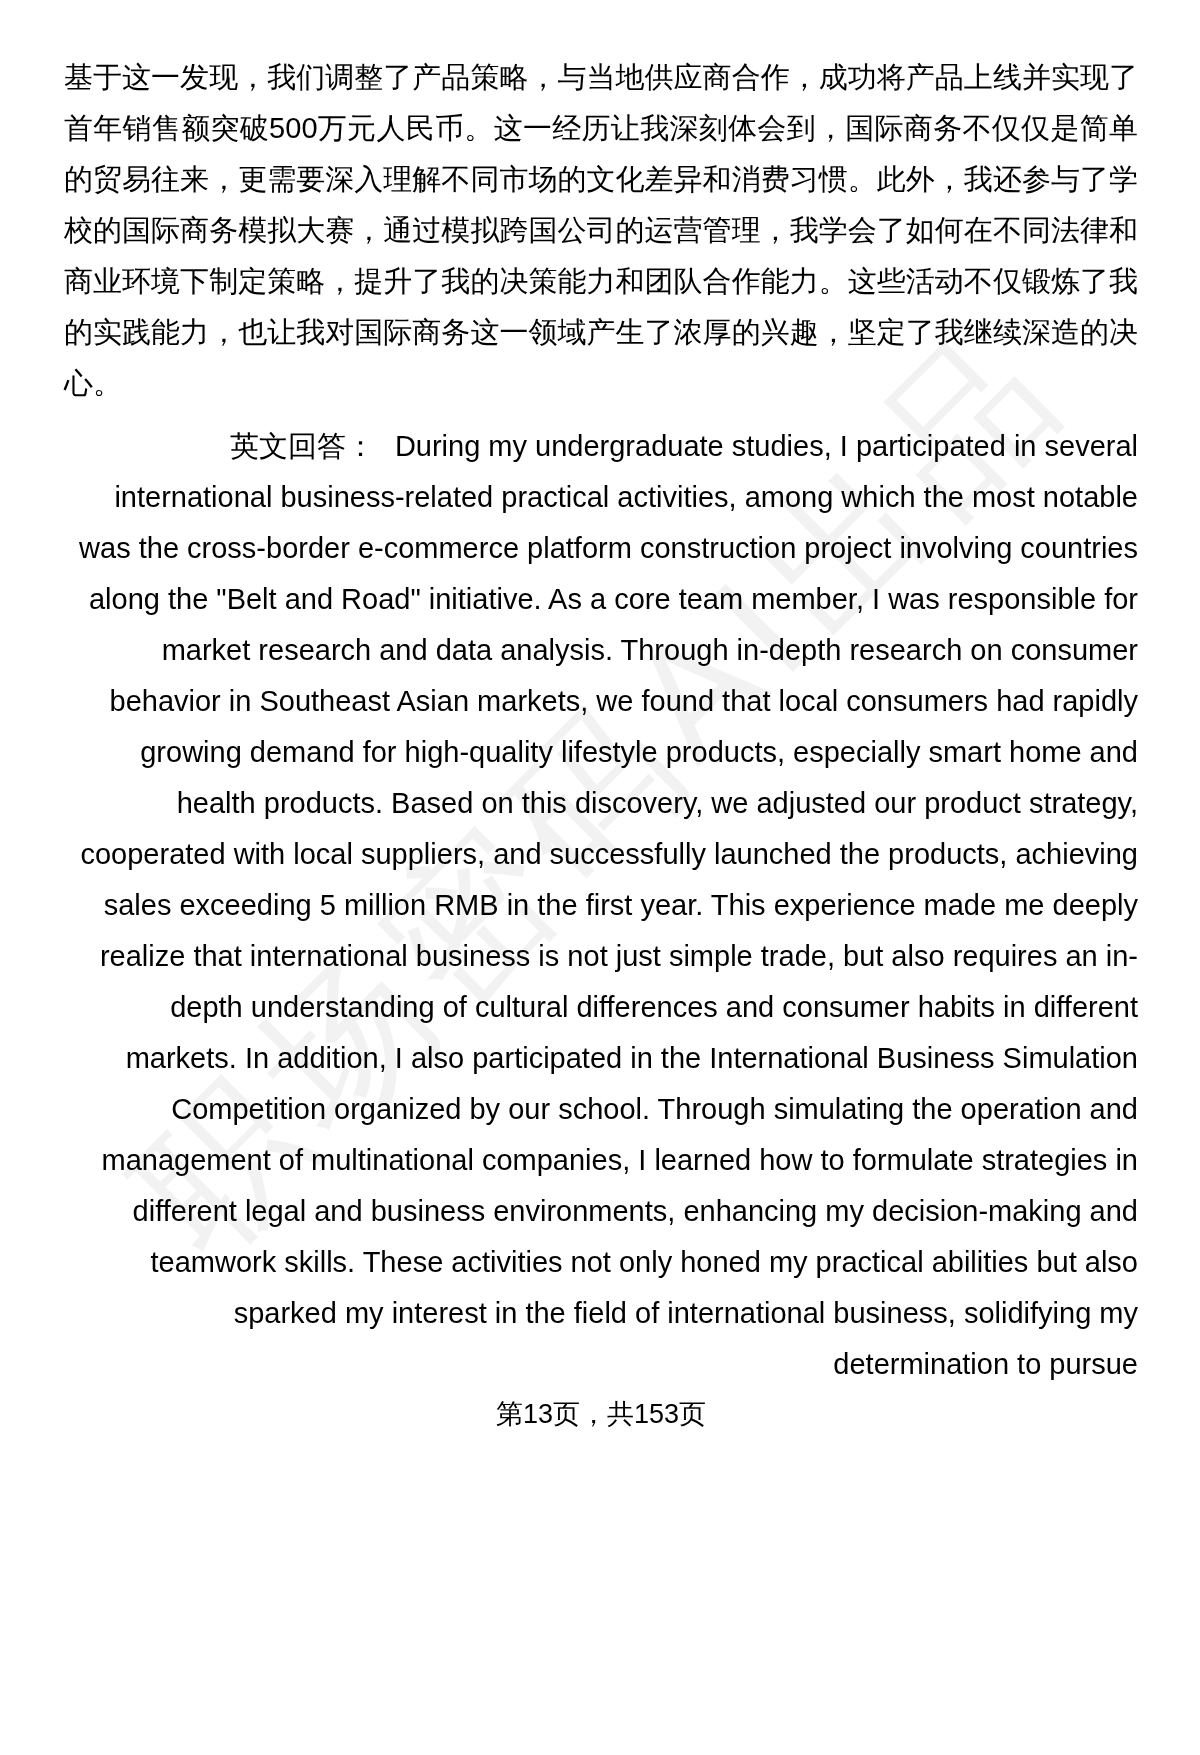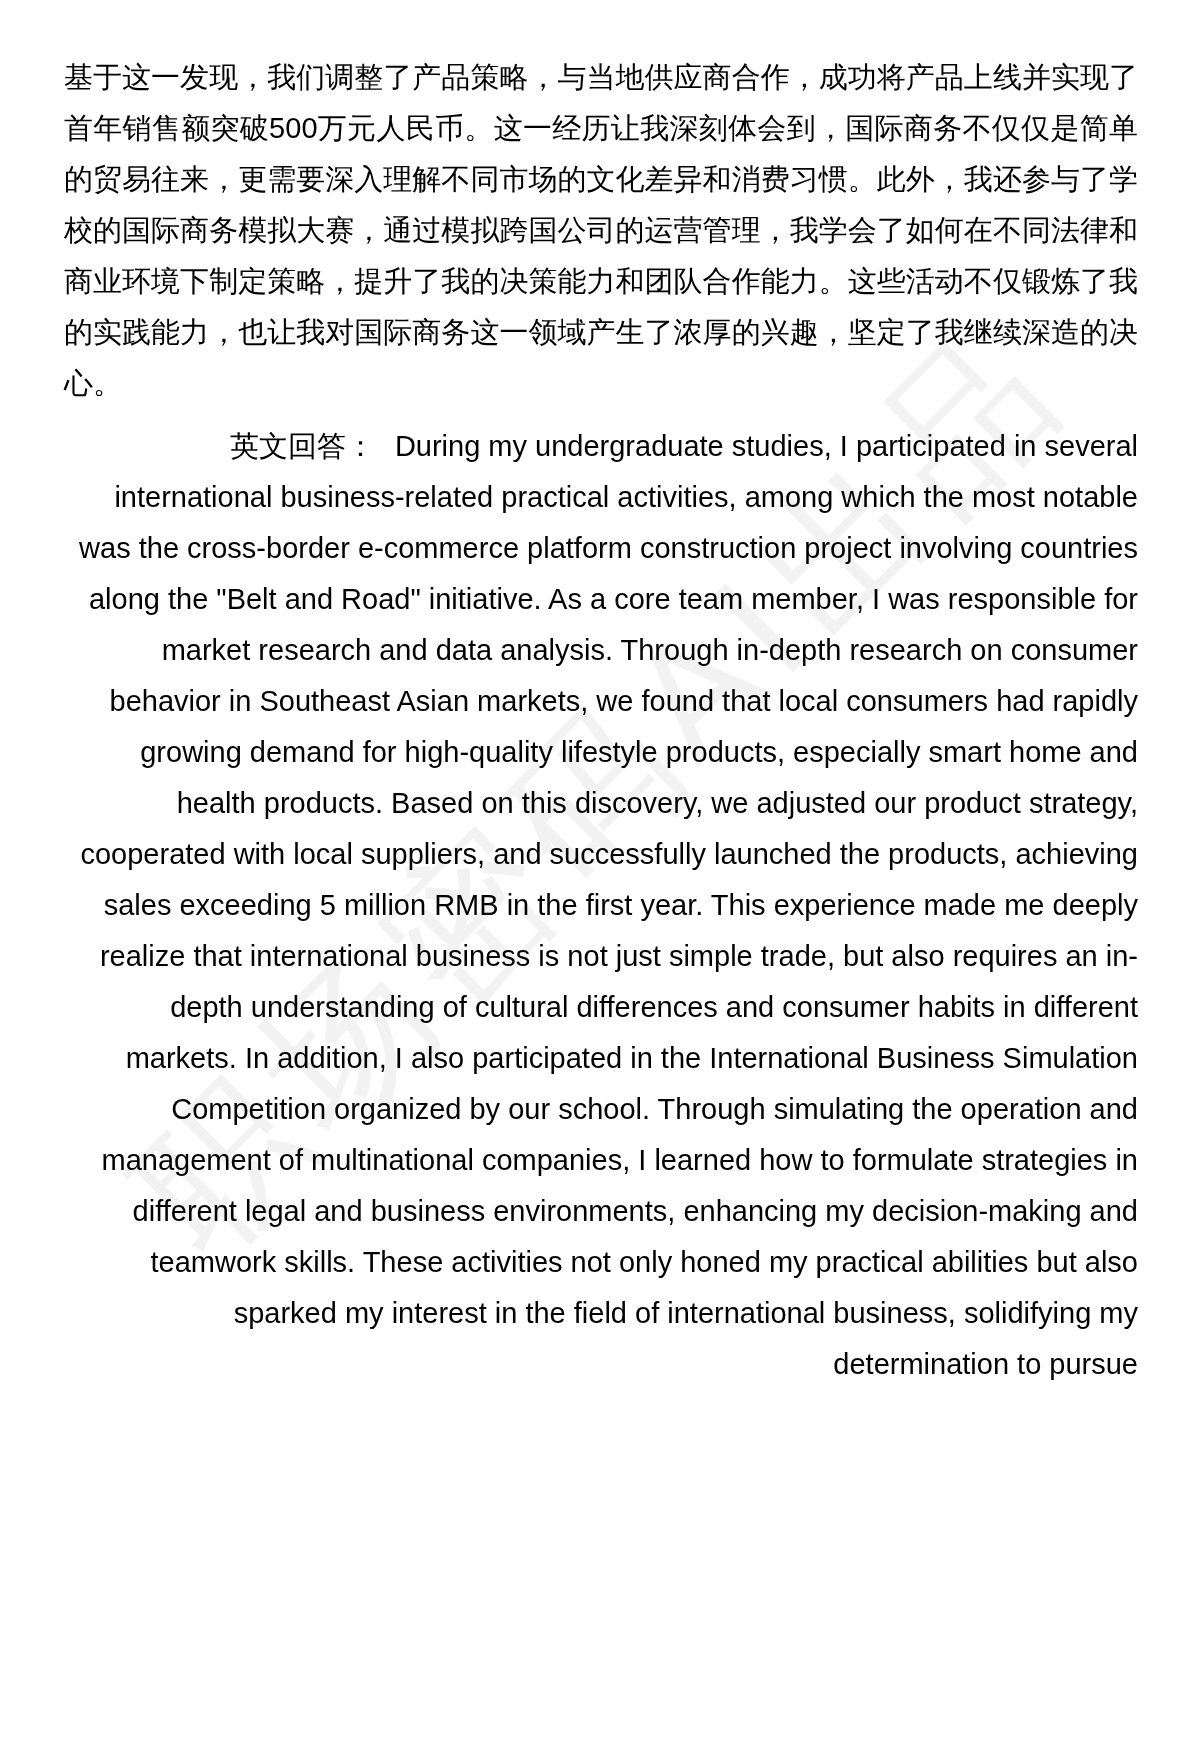--- a/index.html
+++ b/index.html
@@ -72,14 +72,15 @@
   <div class="content">
 
     <p class="para cn">基于这一发现，我们调整了产品策略，与当地供应商合作，成功将产品上线并实现了首年销售额突破500万元人民币。这一经历让我深刻体会到，国际商务不仅仅是简单的贸易往来，更需要深入理解不同市场的文化差异和消费习惯。此外，我还参与了学校的国际商务模拟大赛，通过模拟跨国公司的运营管理，我学会了如何在不同法律和商业环境下制定策略，提升了我的决策能力和团队合作能力。这些活动不仅锻炼了我的实践能力，也让我对国际商务这一领域产生了浓厚的兴趣，坚定了我继续深造的决心。</p>
 
     <p class="para en">
       <span class="en-label">英文回答：</span><span>During my undergraduate studies, I participated in several international business-related practical activities, among which the most notable was the cross-border e-commerce platform construction project involving countries along the "Belt and Road" initiative. As a core team member, I was responsible for market research and data analysis. Through in-depth research on consumer behavior in Southeast Asian markets, we found that local consumers had rapidly growing demand for high-quality lifestyle products, especially smart home and health products. Based on this discovery, we adjusted our product strategy, cooperated with local suppliers, and successfully launched the products, achieving sales exceeding 5 million RMB in the first year. This experience made me deeply realize that international business is not just simple trade, but also requires an in-depth understanding of cultural differences and consumer habits in different markets. In addition, I also participated in the International Business Simulation Competition organized by our school. Through simulating the operation and management of multinational companies, I learned how to formulate strategies in different legal and business environments, enhancing my decision-making and teamwork skills. These activities not only honed my practical abilities but also sparked my interest in the field of international business, solidifying my determination to pursue</span>
     </p>
 
   </div>
 
+  <div class="footer">第13页，共153页</div>
 
 </div>
 
 </body></html>

